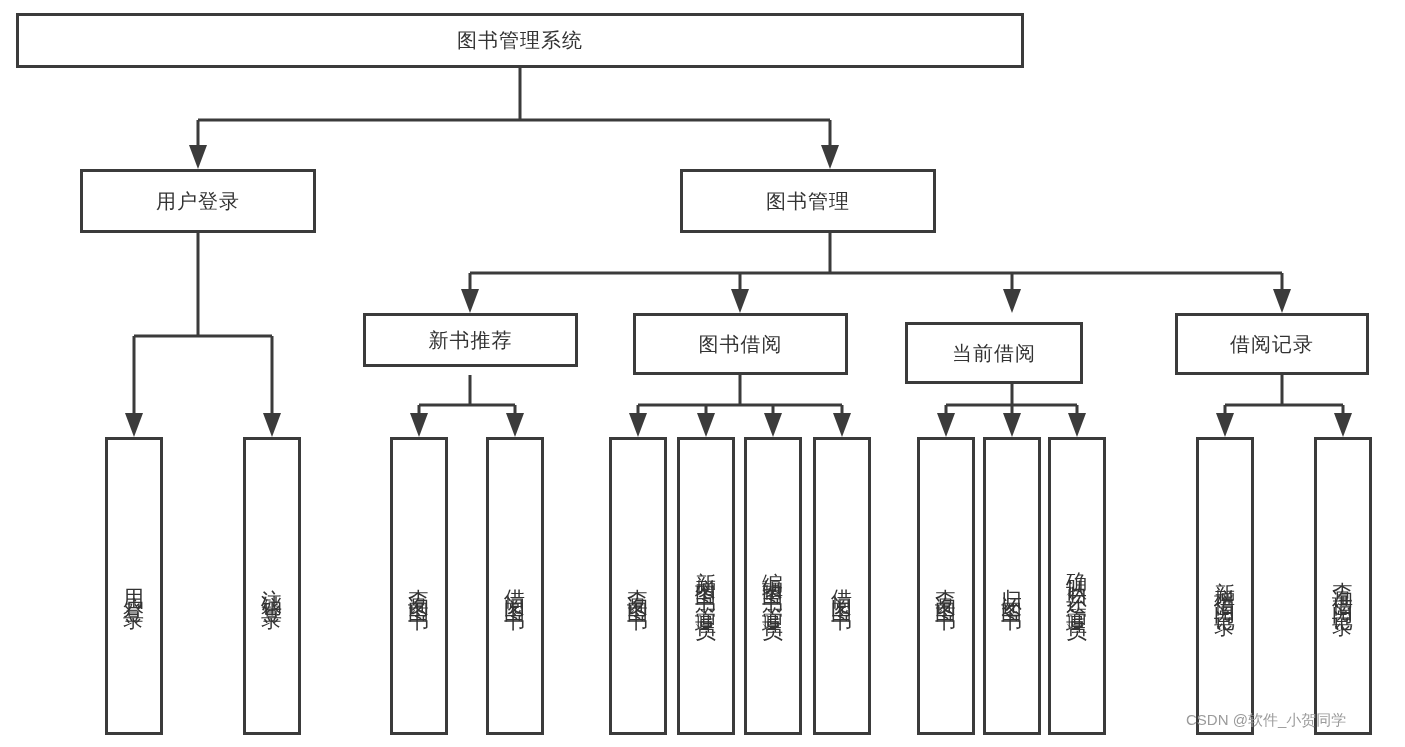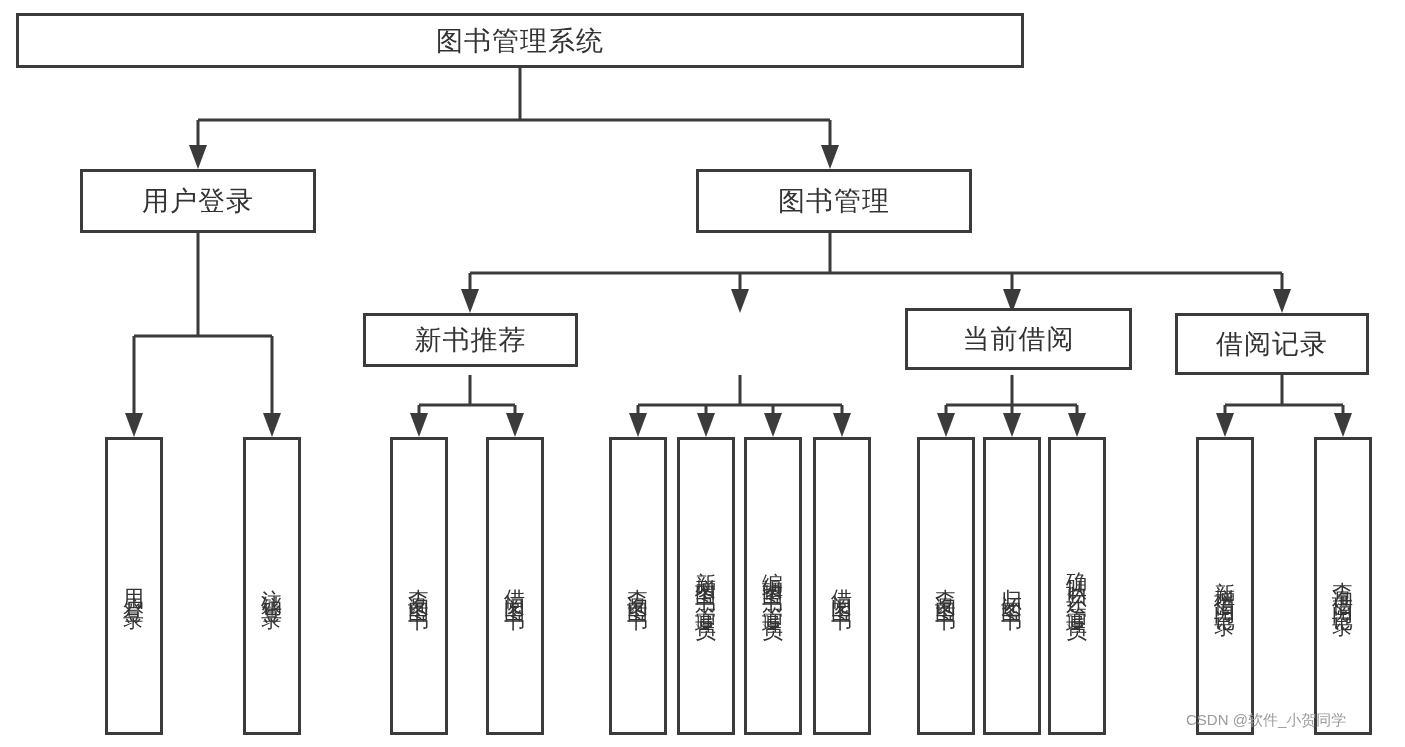--- a/index.html
+++ b/index.html
@@ -29,21 +29,21 @@
     position: absolute;
     background: var(--color-box_background, #ffffff);
     border: 3px solid var(--color-line, #3b3b3b);
     box-sizing: border-box;
     display: flex;
     align-items: center;
     justify-content: center;
     color: var(--color-text, #333333);
   }
   .hbox span {
-    font-size: 27px;
+    font-size: 20px;
     letter-spacing: 1px;
     white-space: nowrap;
   }
   .leaf span {
     writing-mode: vertical-rl;
     text-orientation: mixed;
     font-size: 21px;
     letter-spacing: 7px;
     line-height: 1;
     white-space: nowrap;
@@ -95,28 +95,31 @@
     </g>
   </svg>
 
   <div class="hbox" style="left:16px;top:13px;width:1008px;height:55px">
     <span>图书管理系统</span>
   </div>
 
   <div class="hbox" style="left:80px;top:169px;width:236px;height:64px">
     <span>用户登录</span>
   </div>
-  <div class="hbox" style="left:696px;top:169px;width:276px;height:64px">
+  <div class="hbox" style="left:680px;top:169px;width:256px;height:64px">
     <span>图书管理</span>
   </div>
 
   <div class="hbox" style="left:363px;top:313px;width:215px;height:54px">
     <span>新书推荐</span>
   </div>
-  <div class="hbox" style="left:905px;top:308px;width:227px;height:62px">
+  <div class="hbox" style="left:633px;top:313px;width:215px;height:62px">
+    <span>图书借阅</span>
+  </div>
+  <div class="hbox" style="left:905px;top:322px;width:178px;height:62px">
     <span>当前借阅</span>
   </div>
   <div class="hbox" style="left:1175px;top:313px;width:194px;height:62px">
     <span>借阅记录</span>
   </div>
 
   <div class="leaf" style="left:105px;top:437px;width:58px;height:298px">
     <span>用户登录</span>
   </div>
   <div class="leaf" style="left:243px;top:437px;width:58px;height:298px">

